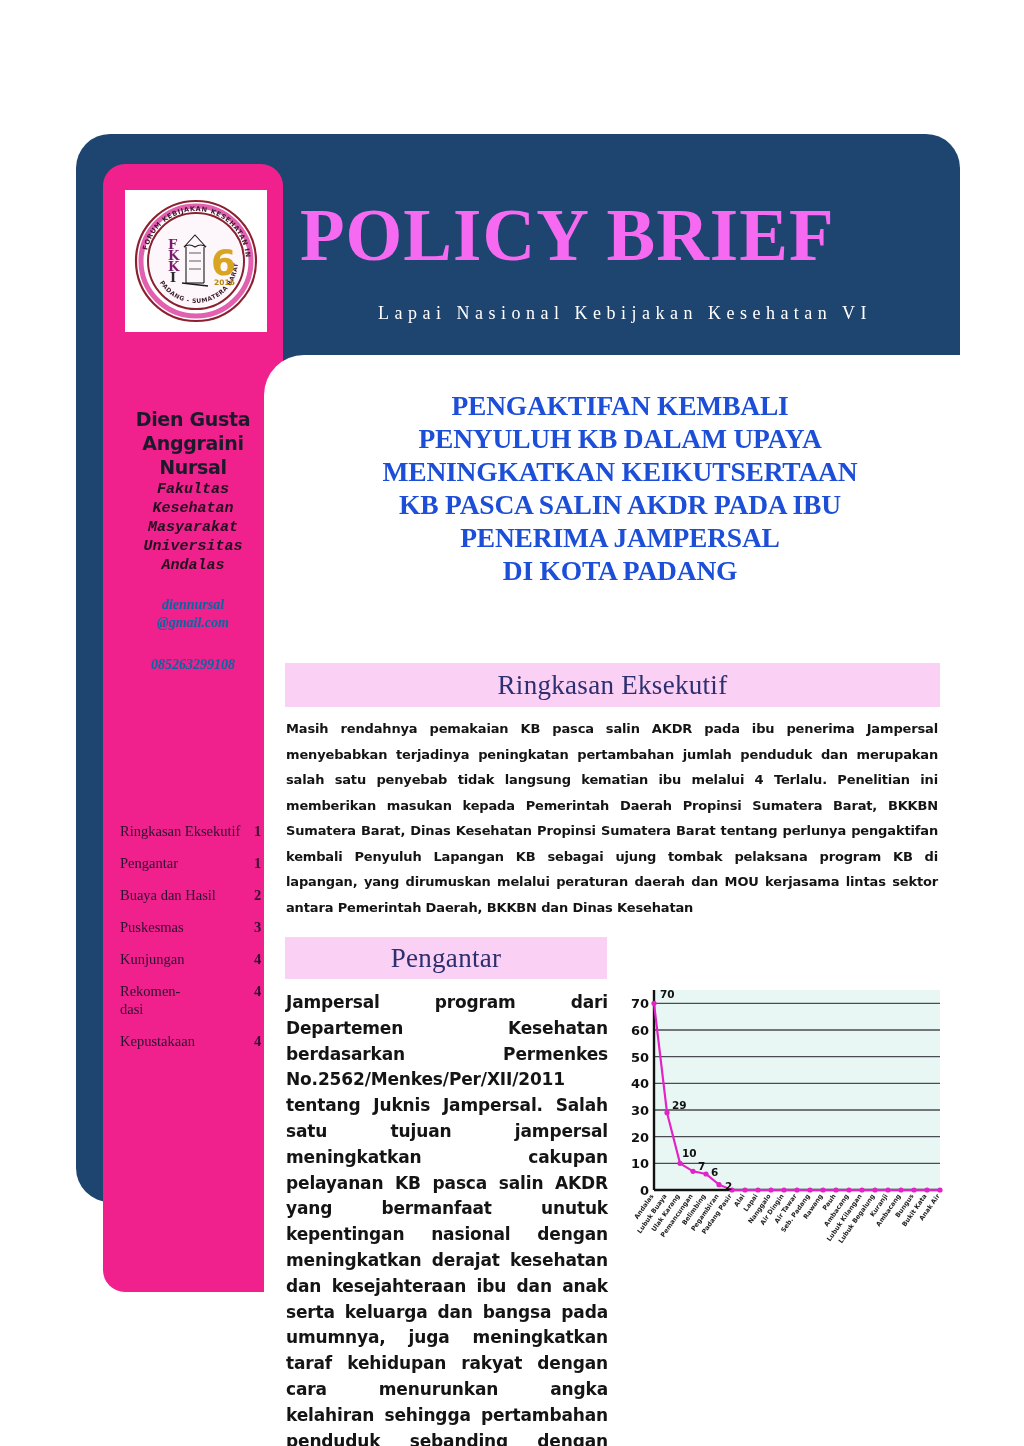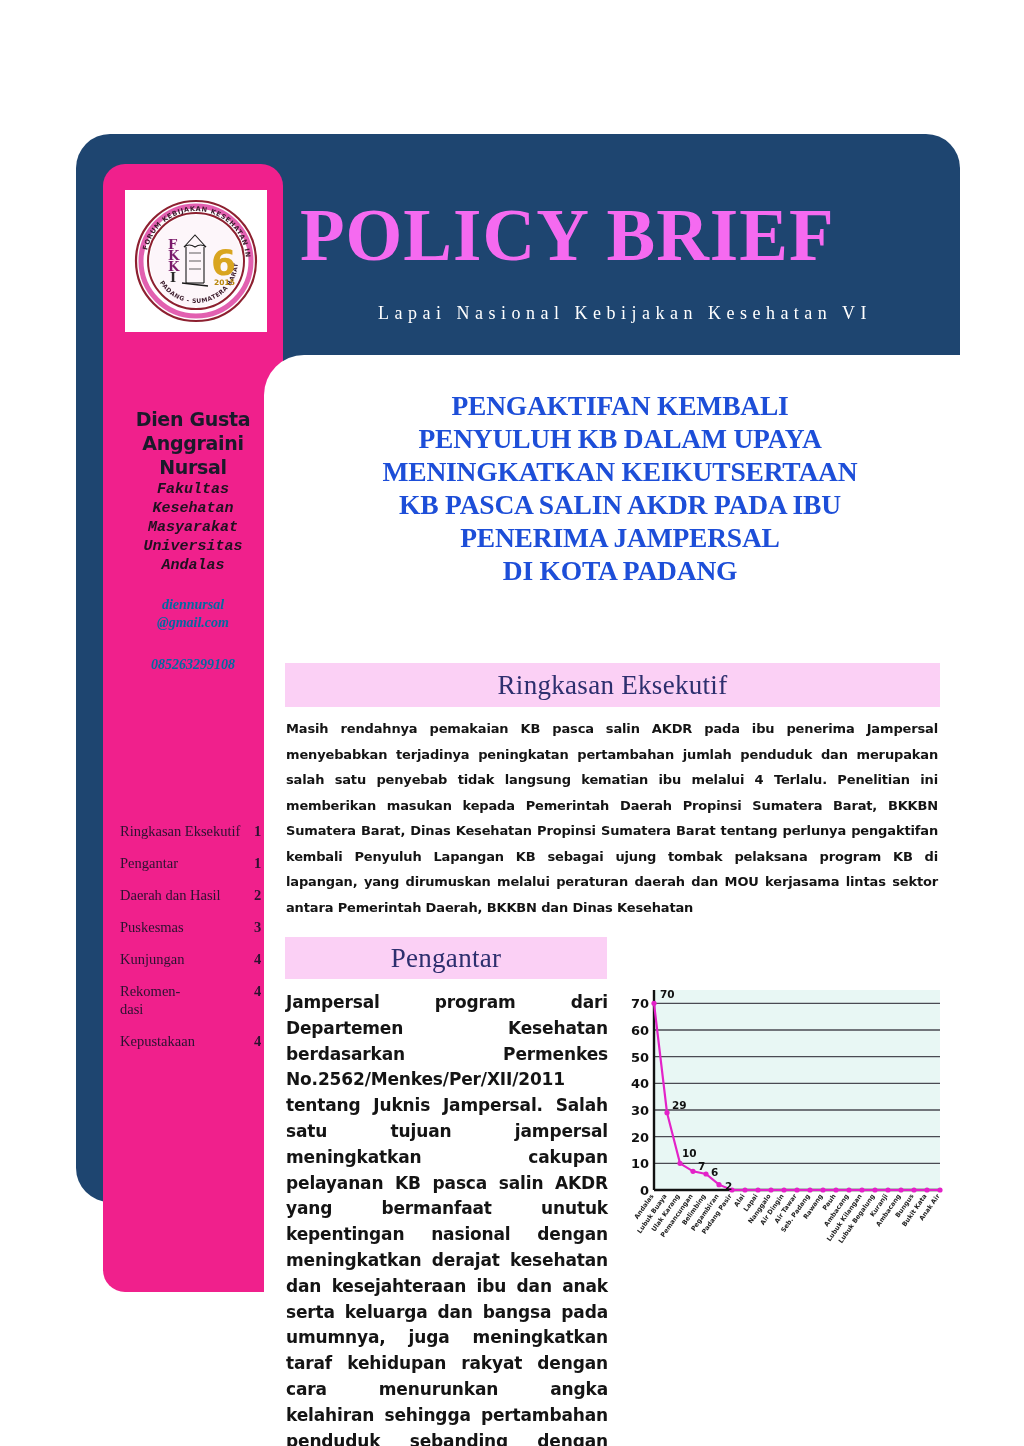--- a/index.html
+++ b/index.html
@@ -313,21 +313,21 @@
   <div class="toc" id="toc">
       <div class="toc-row">
         <div class="toc-label">Ringkasan Eksekutif</div>
         <div class="toc-page">1</div>
       </div>
       <div class="toc-row">
         <div class="toc-label">Pengantar</div>
         <div class="toc-page">1</div>
       </div>
       <div class="toc-row">
-        <div class="toc-label">Daerah dan Hasil</div>
+        <div class="toc-label">Buaya dan Hasil</div>
         <div class="toc-page">2</div>
       </div>
       <div class="toc-row">
         <div class="toc-label">Puskesmas</div>
         <div class="toc-page">3</div>
       </div>
       <div class="toc-row">
         <div class="toc-label">Kunjungan</div>
         <div class="toc-page">4</div>
       </div>

